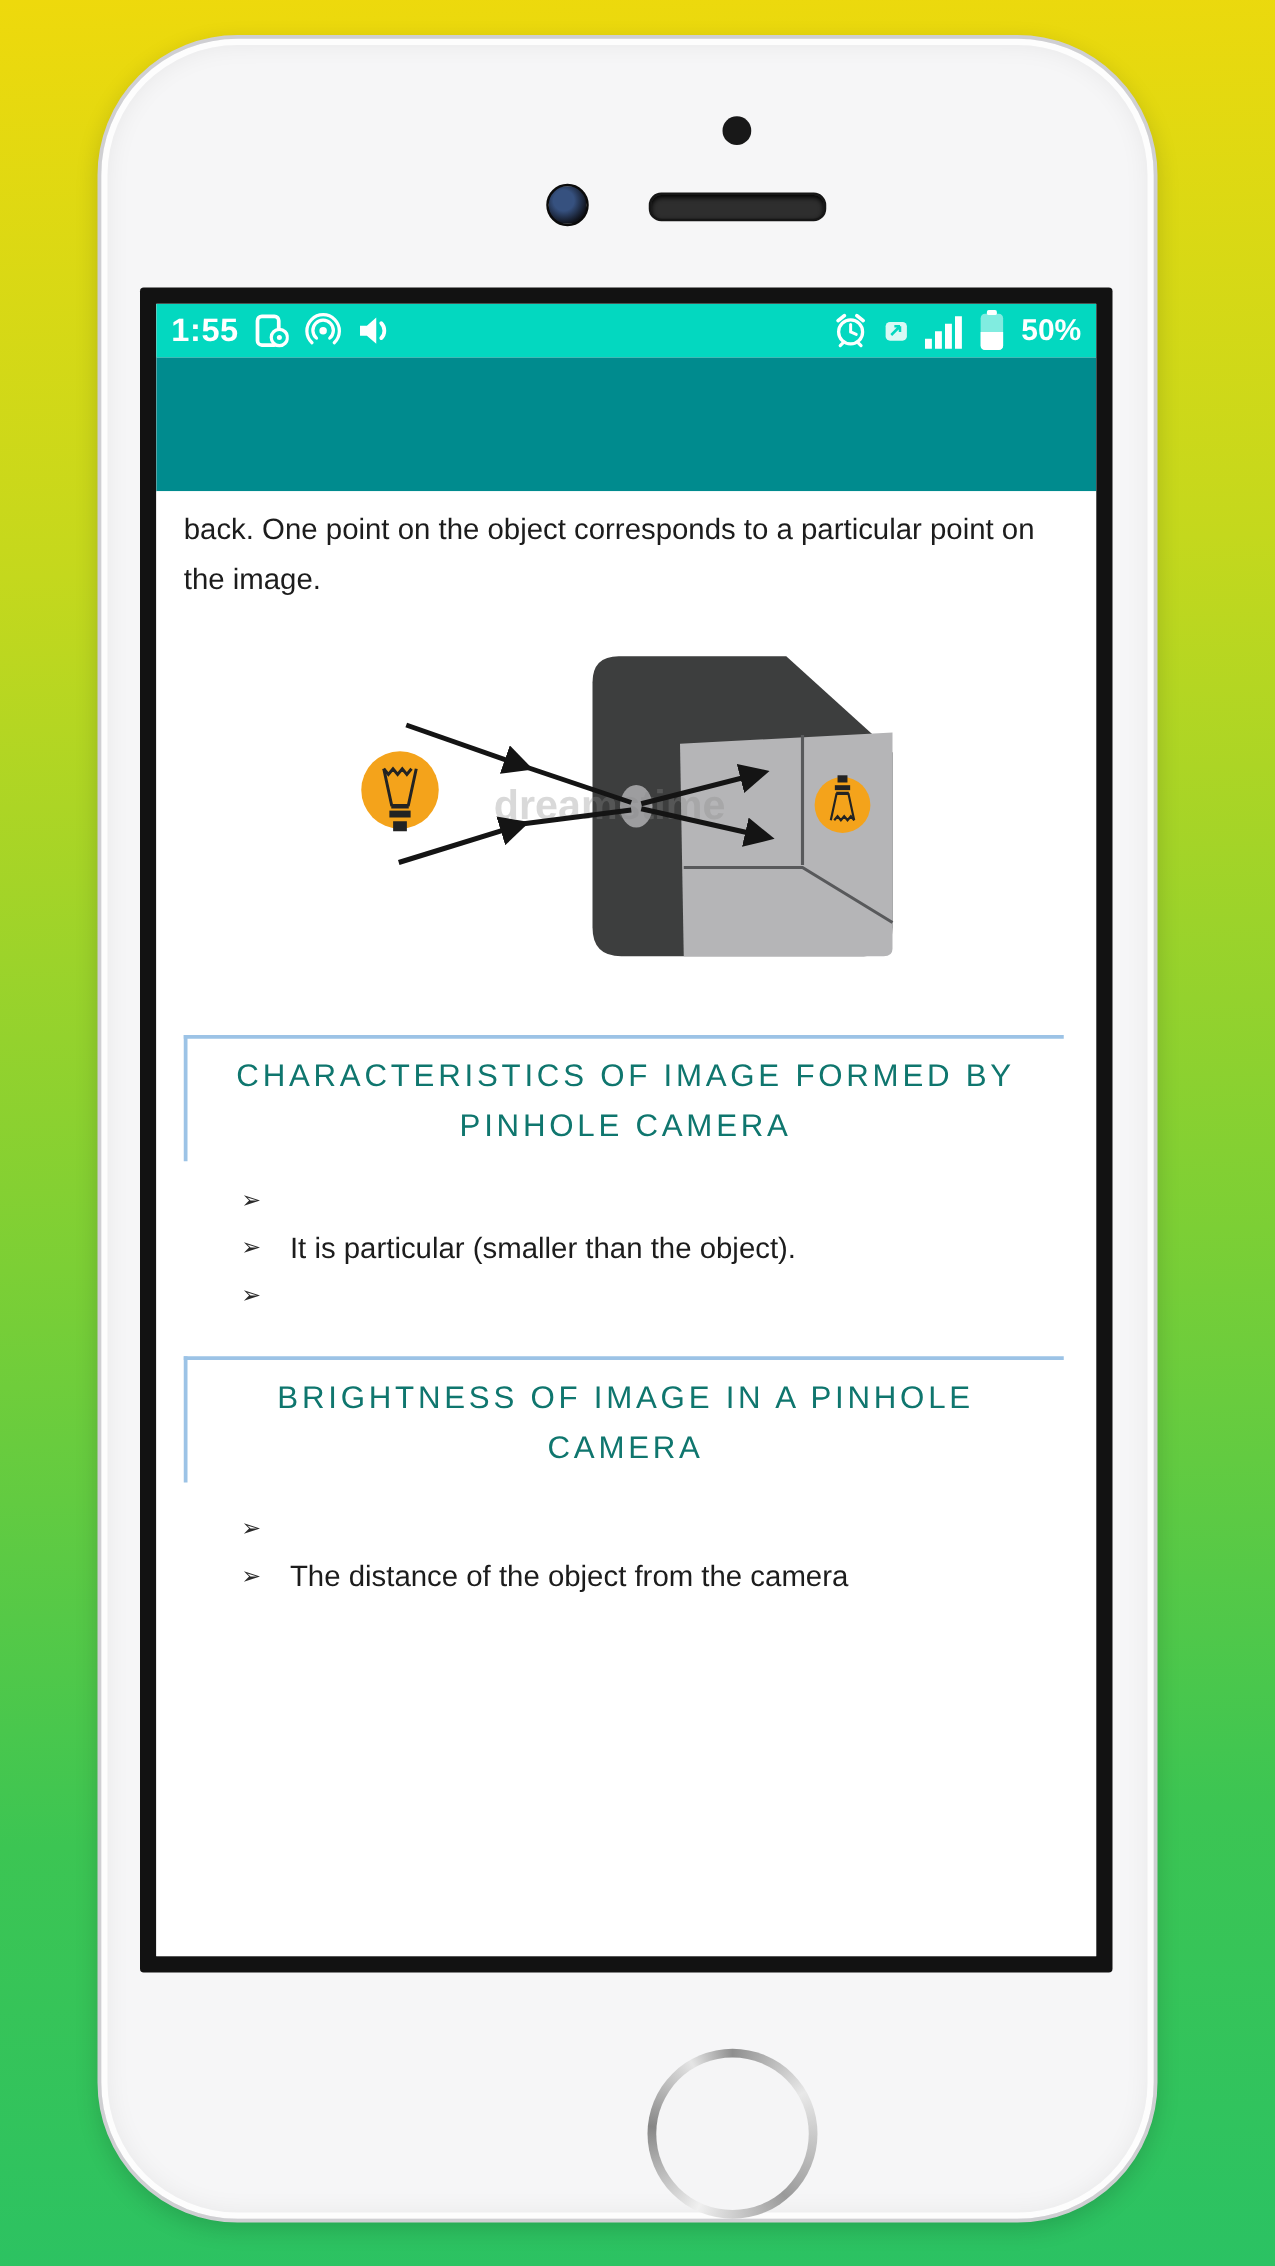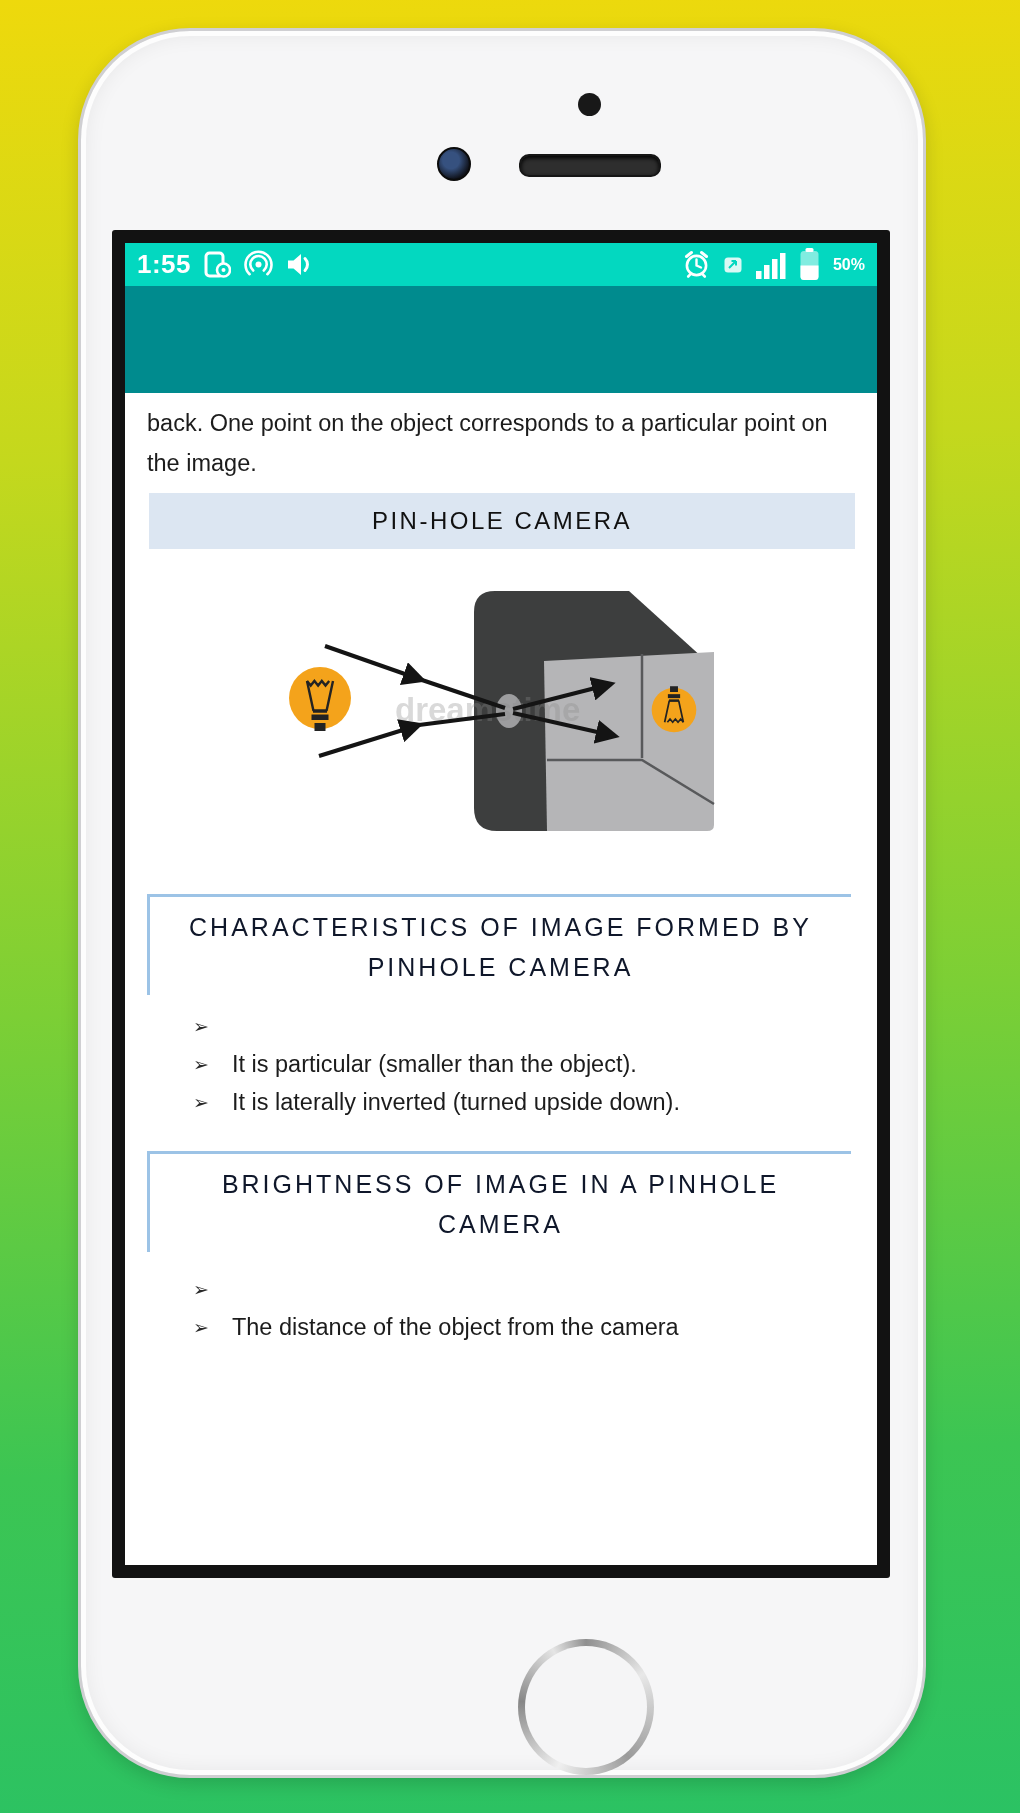--- a/index.html
+++ b/index.html
@@ -21,33 +21,33 @@
     background:#2e2e2e;border:2px solid #161616;box-shadow:inset 0 2px 4px #000;}
   
   .screen{position:absolute;left:112px;top:230px;width:778px;height:1348px;background:#121212;border-radius:3px;}
   .screen-inner{position:absolute;left:13px;top:13px;right:13px;bottom:13px;background:#fff;
     display:flex;flex-direction:column;overflow:hidden;}
   
   .status-bar{height:43px;background:#03d8c0;color:#fff;display:flex;align-items:center;
     padding:0 12px;gap:13px;flex:none;}
   .sb-time{font-size:26px;font-weight:700;letter-spacing:.5px;}
   .sb-spacer{flex:1;}
-  .sb-pct{font-size:16px;font-weight:700;}
+  .sb-pct{font-size:24px;font-weight:700;}
   .sb-ic{display:block;}
   
   .app-header{height:107px;background:#008b8e;flex:none;}
   
   .doc{flex:1;background:#fff;padding:10px 22px 0;color:#1c1c1c;font-size:23.5px;position:relative;overflow:hidden;}
   .para{line-height:40px;}
   .band-title{margin:10px 0 0 2px;background:#dce6f2;text-align:center;padding:14px 0;
     font-size:24px;letter-spacing:2.5px;color:#111;}
   .para2{margin-top:22px;line-height:40px;}
   .diagram{margin:19px 0 0 90px;width:500px;height:280px;}
   .sec-title{margin:40px 4px 0 0;border-top:3px solid #9cc3e6;border-left:3px solid #9cc3e6;
-    color:#0f172a;text-align:center;font-size:25px;letter-spacing:3px;line-height:40px;
+    color:#0f766e;text-align:center;font-size:25px;letter-spacing:3px;line-height:40px;
     padding:10px 10px 8px;font-weight:400;}
   .sec-title.tight{margin-top:30px;}
   .blist{margin:12px 0 0 46px;padding:0;list-style:none;}
   .blist li{display:flex;gap:23px;line-height:38px;}
   .blist .mk{font-size:19px;color:#2a2a2a;transform:translateY(1px);}
   .para3{margin-top:24px;line-height:40px;}
   
   .home{position:absolute;left:437px;top:1608px;width:136px;height:136px;border-radius:50%;
     background:conic-gradient(#8f8f8f,#e8e8e8 60deg,#9a9a9a 140deg,#f0f0f0 205deg,#878787 275deg,#e5e5e5 330deg,#8f8f8f);}
   .home-inner{position:absolute;left:7px;top:7px;right:7px;bottom:7px;border-radius:50%;background:#f5f5f6;}
@@ -108,21 +108,20 @@
           <path d="M1.5 17.5 h18 v11 a3.5 3.5 0 0 1 -3.5 3.5 h-11 a3.5 3.5 0 0 1 -3.5 -3.5 z" fill="#fff"></path>
         </svg>
         <span class="sb-pct">50%</span>
       </div>
 
       <div class="app-header"></div>
 
       <div class="doc">
         <div class="para">back. One point on the object corresponds to a particular point on the image.</div>
 
-        <div class="band-title">PIN-HOLE CAMERA</div>
 
 
         
         <svg class="diagram" viewBox="0 0 500 280">
           <defs>
             <marker id="arw" viewBox="0 0 10 10" refX="8" refY="5" markerWidth="6" markerHeight="6" orient="auto">
               <path d="M0,0 L10,5 L0,10 z" fill="#141414"></path>
             </marker>
             <g id="bulbShape">
               <circle cx="0" cy="0" r="31" fill="#f4a31b"></circle>
@@ -166,21 +165,20 @@
         <ul class="blist">
           <li>
             <span class="mk">➢</span>
           </li>
           <li>
             <span class="mk">➢</span>
             <span>It is particular (smaller than the object).</span>
           </li>
           <li>
             <span class="mk">➢</span>
-            <span>It is laterally inverted (turned upside down).</span>
           </li>
         </ul>
 
         <div class="sec-title tight">BRIGHTNESS OF IMAGE IN A PINHOLE CAMERA</div>
 
 
         <ul class="blist" style="margin-top:18px">
           <li>
             <span class="mk">➢</span>
           </li>

